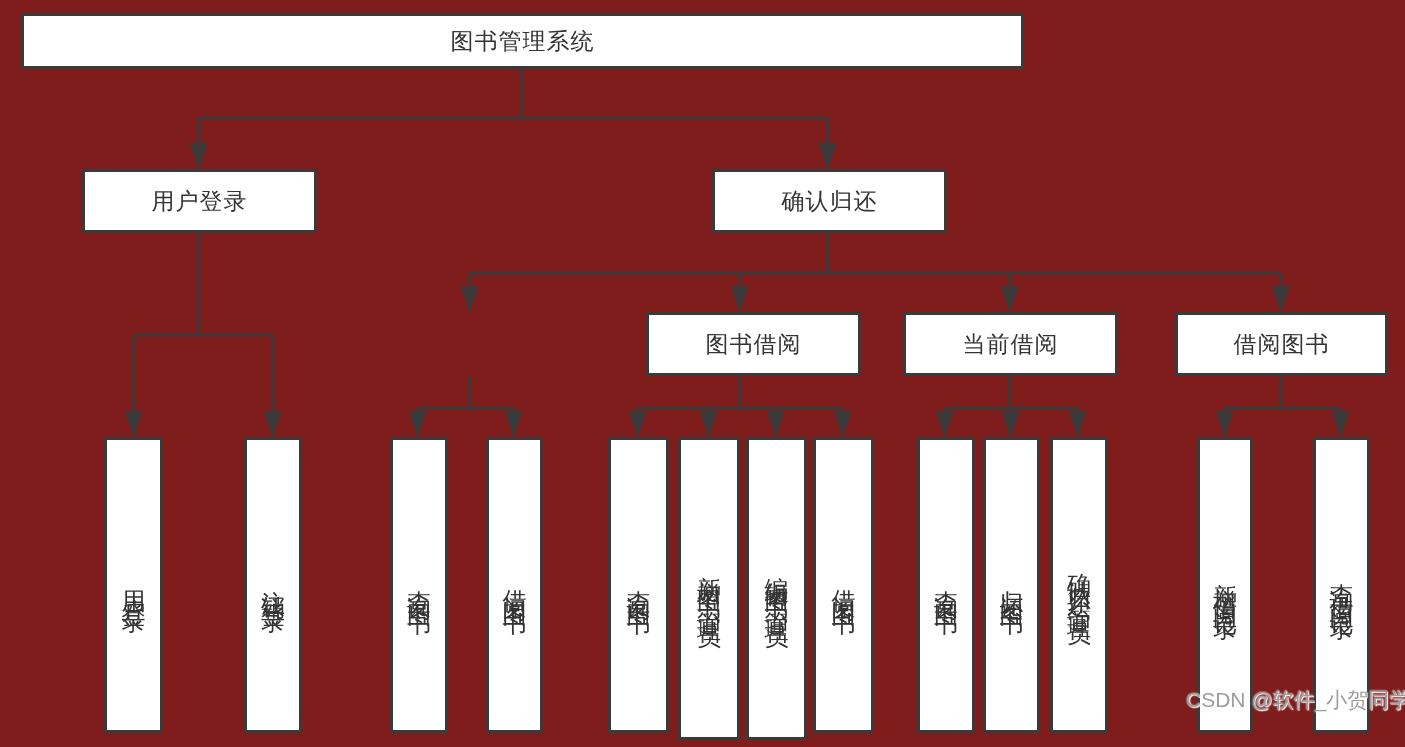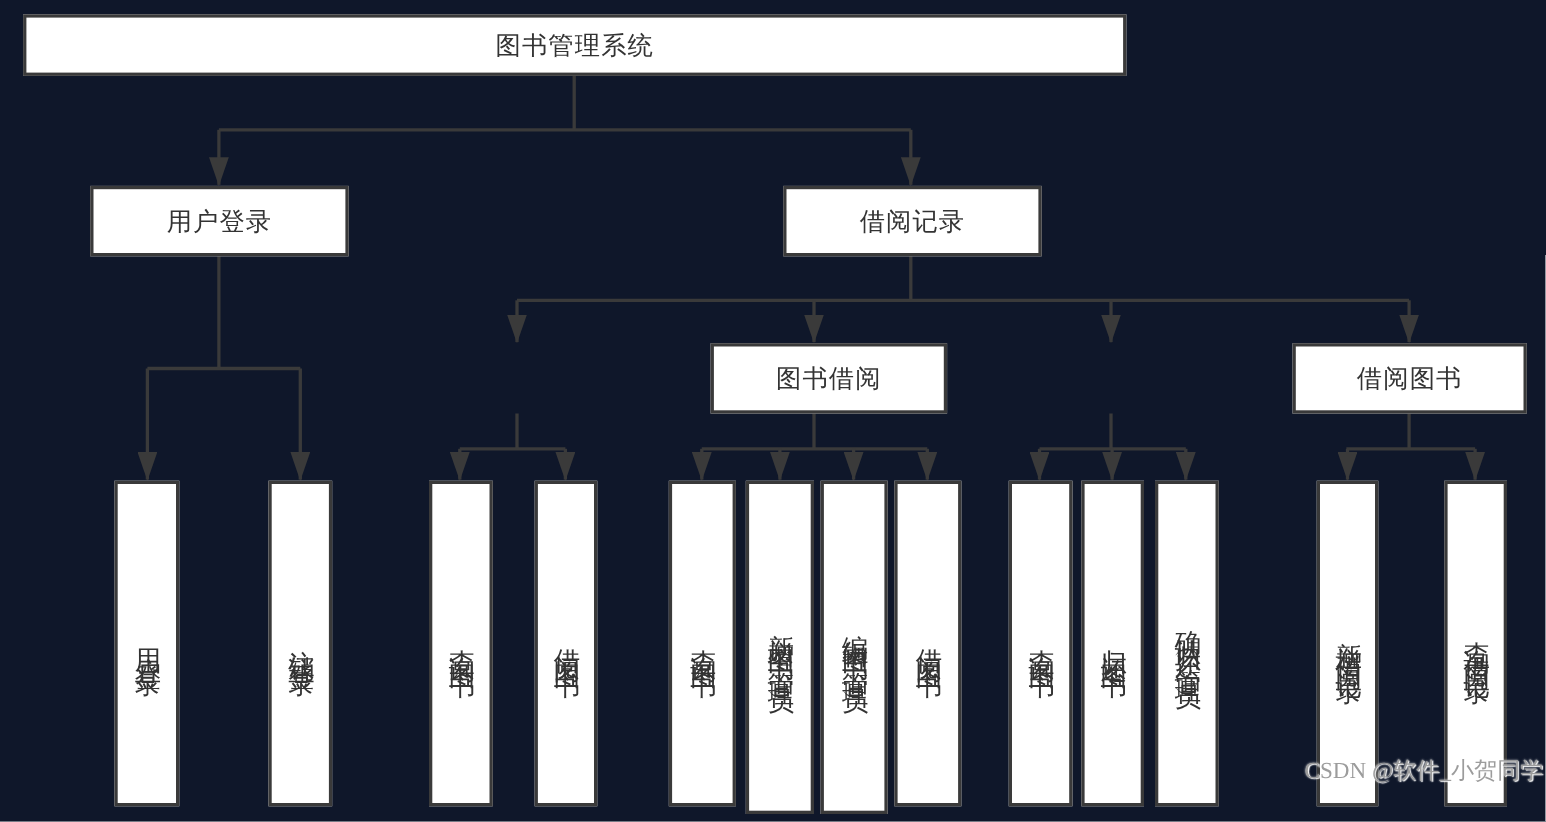--- a/index.html
+++ b/index.html
@@ -5,22 +5,22 @@
   html, body { margin: 0; padding: 0; background: #ffffff; }
   :root {
     --line: #3a3a3a;
     --text: #333333;
     --watermark: #9c9c9c;
   }
   .canvas {
     position: relative;
     width: 1405px;
     height: 747px;
-    background: #0f172a;
-    font-family: Liberation Serif, serif;
+    background: #7f1d1d;
+    font-family: Liberation Sans, sans-serif;
     overflow: hidden;
   }
   .connectors {
     position: absolute;
     left: 0; top: 0;
     width: 1405px; height: 747px;
   }
   .ln {
     fill: none;
     stroke: var(--line);
@@ -99,23 +99,24 @@
     <path class="ln" d="M1078,408 V436" marker-end="url(#arrow)"></path>
 
     <path class="ln" d="M1281,376 V408 M1224,408 H1341"></path>
     <path class="ln" d="M1225,408 V436" marker-end="url(#arrow)"></path>
     <path class="ln" d="M1341,408 V436" marker-end="url(#arrow)"></path>
   </svg>
 
   <div class="node hnode" style="left:21px; top:13px; width:1003px; height:56px;">图书管理系统</div>
 
   <div class="node hnode" style="left:82px; top:169px; width:235px; height:64px;">用户登录</div>
-  <div class="node hnode" style="left:712px; top:169px; width:235px; height:64px;">借阅记录</div>
+  <div class="node hnode" style="left:712px; top:169px; width:235px; height:64px;">确认归还</div>
 
   <div class="node hnode" style="left:634px; top:312px; width:215px; height:64px;margin-left:12px;">图书借阅</div>
+  <div class="node hnode" style="left:903px; top:312px; width:215px; height:64px;">当前借阅</div>
   <div class="node hnode" style="left:1175px; top:312px; width:213px; height:64px;">借阅图书</div>
 
   <div class="node leaf" style="left:104px; top:437px; width:59px; height:296px;">
     <span class="vtext">用户登录</span>
   </div>
   <div class="node leaf" style="left:244px; top:437px; width:58px; height:296px;">
     <span class="vtext">注销登录</span>
   </div>
 
   <div class="node leaf" style="left:390px; top:437px; width:58px; height:296px;">

